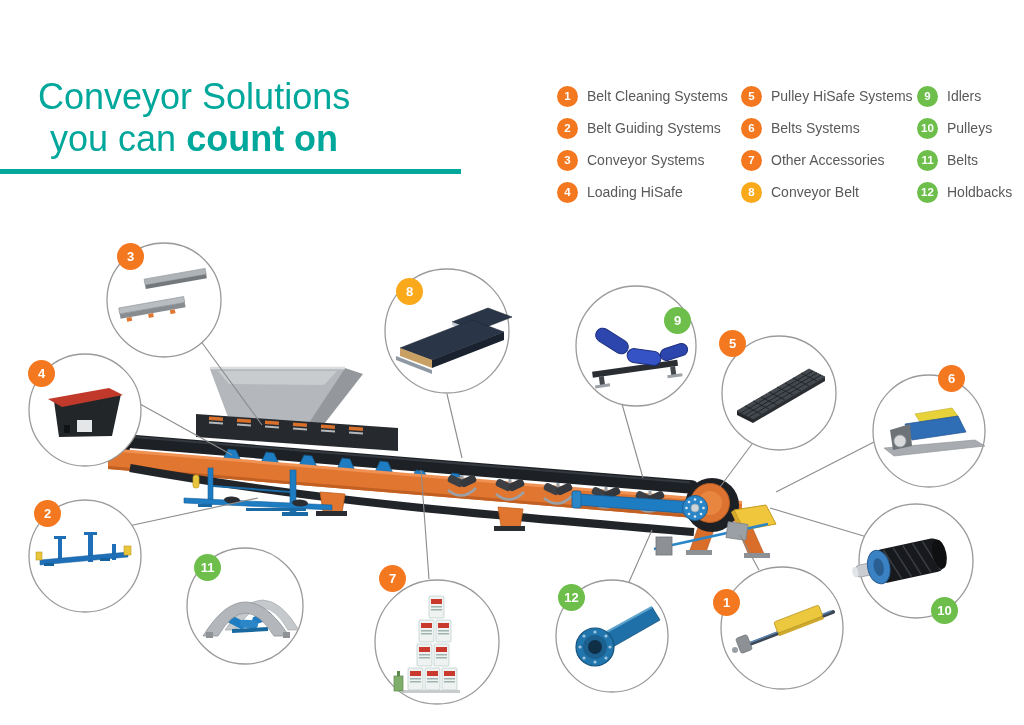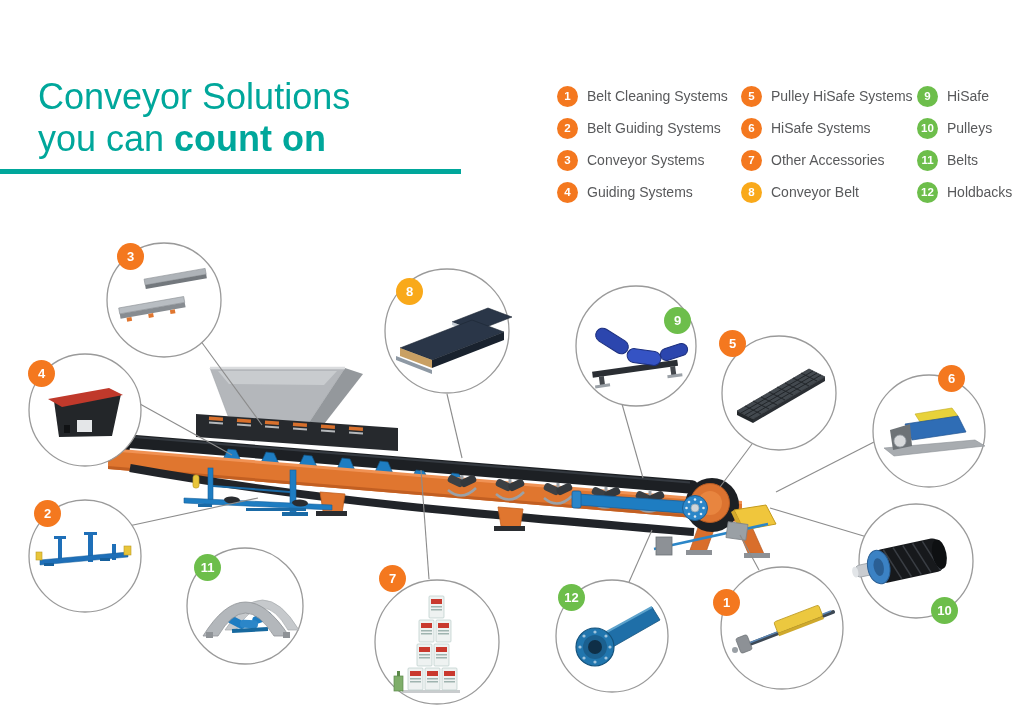--- a/index.html
+++ b/index.html
@@ -6,21 +6,21 @@
     --teal:#00A79B; --orange:#F4781F; --amber:#F9A91A; --green:#6DBE4B;
     --text_gray:#58595B; --line_gray:#8C8C8C; --circle_gray:#9A9A9A;
     --conveyor_orange:#E0762F; --machine_blue:#1E7DC2; --belt_black:#1D2024;
   }
   html,body{margin:0;padding:0;}
   body{width:1024px;height:725px;background:#ffffff;position:relative;overflow:hidden;
        font-family:"Liberation Sans", sans-serif;}
   .page{position:absolute;inset:0;}
   .scene{position:absolute;left:0;top:0;}
   .title{position:absolute;left:38px;top:76px;color:var(--teal);font-size:36px;
-         line-height:42px;font-weight:400;letter-spacing:0px;white-space:nowrap;}
+         line-height:42px;font-weight:400;letter-spacing:0px;white-space:nowrap;text-align:center;}
   .title .bold{font-weight:700;margin-top:36px;}
   .title-underline{position:absolute;left:0;top:169px;width:461px;height:5px;background:var(--teal);}
   .legend-col{position:absolute;top:80px;}
   .col1{left:557px}.col2{left:741px}.col3{left:917px}
   .legend-item{display:flex;align-items:center;height:32px;}
   .lbadge{flex:0 0 21px;width:21px;height:21px;border-radius:50%;color:#fff;font-size:11.5px;
           font-weight:700;display:flex;align-items:center;justify-content:center;}
   .llabel{margin-left:9px;font-size:14px;color:var(--text_gray);white-space:nowrap;}
   .orange{background:var(--orange);} .amber{background:var(--amber);} .green{background:var(--green);}
   .badge{position:absolute;width:27px;height:27px;border-radius:50%;color:#fff;font-weight:700;
@@ -431,45 +431,45 @@
     <div class="legend-item">
       <span class="lbadge orange">2</span>
       <span class="llabel">Belt Guiding Systems</span>
     </div>
     <div class="legend-item">
       <span class="lbadge orange">3</span>
       <span class="llabel">Conveyor Systems</span>
     </div>
     <div class="legend-item">
       <span class="lbadge orange">4</span>
-      <span class="llabel">Guiding Systems</span>
+      <span class="llabel">Loading HiSafe</span>
     </div>
   </div>
   <div class="legend-col col2">
     <div class="legend-item">
       <span class="lbadge orange">5</span>
       <span class="llabel">Pulley HiSafe Systems</span>
     </div>
     <div class="legend-item">
       <span class="lbadge orange">6</span>
-      <span class="llabel">HiSafe Systems</span>
+      <span class="llabel">Belts Systems</span>
     </div>
     <div class="legend-item">
       <span class="lbadge orange">7</span>
       <span class="llabel">Other Accessories</span>
     </div>
     <div class="legend-item">
       <span class="lbadge amber">8</span>
       <span class="llabel">Conveyor Belt</span>
     </div>
   </div>
   <div class="legend-col col3">
     <div class="legend-item">
       <span class="lbadge green">9</span>
-      <span class="llabel">HiSafe</span>
+      <span class="llabel">Idlers</span>
     </div>
     <div class="legend-item">
       <span class="lbadge green">10</span>
       <span class="llabel">Pulleys</span>
     </div>
     <div class="legend-item">
       <span class="lbadge green">11</span>
       <span class="llabel">Belts</span>
     </div>
     <div class="legend-item">

